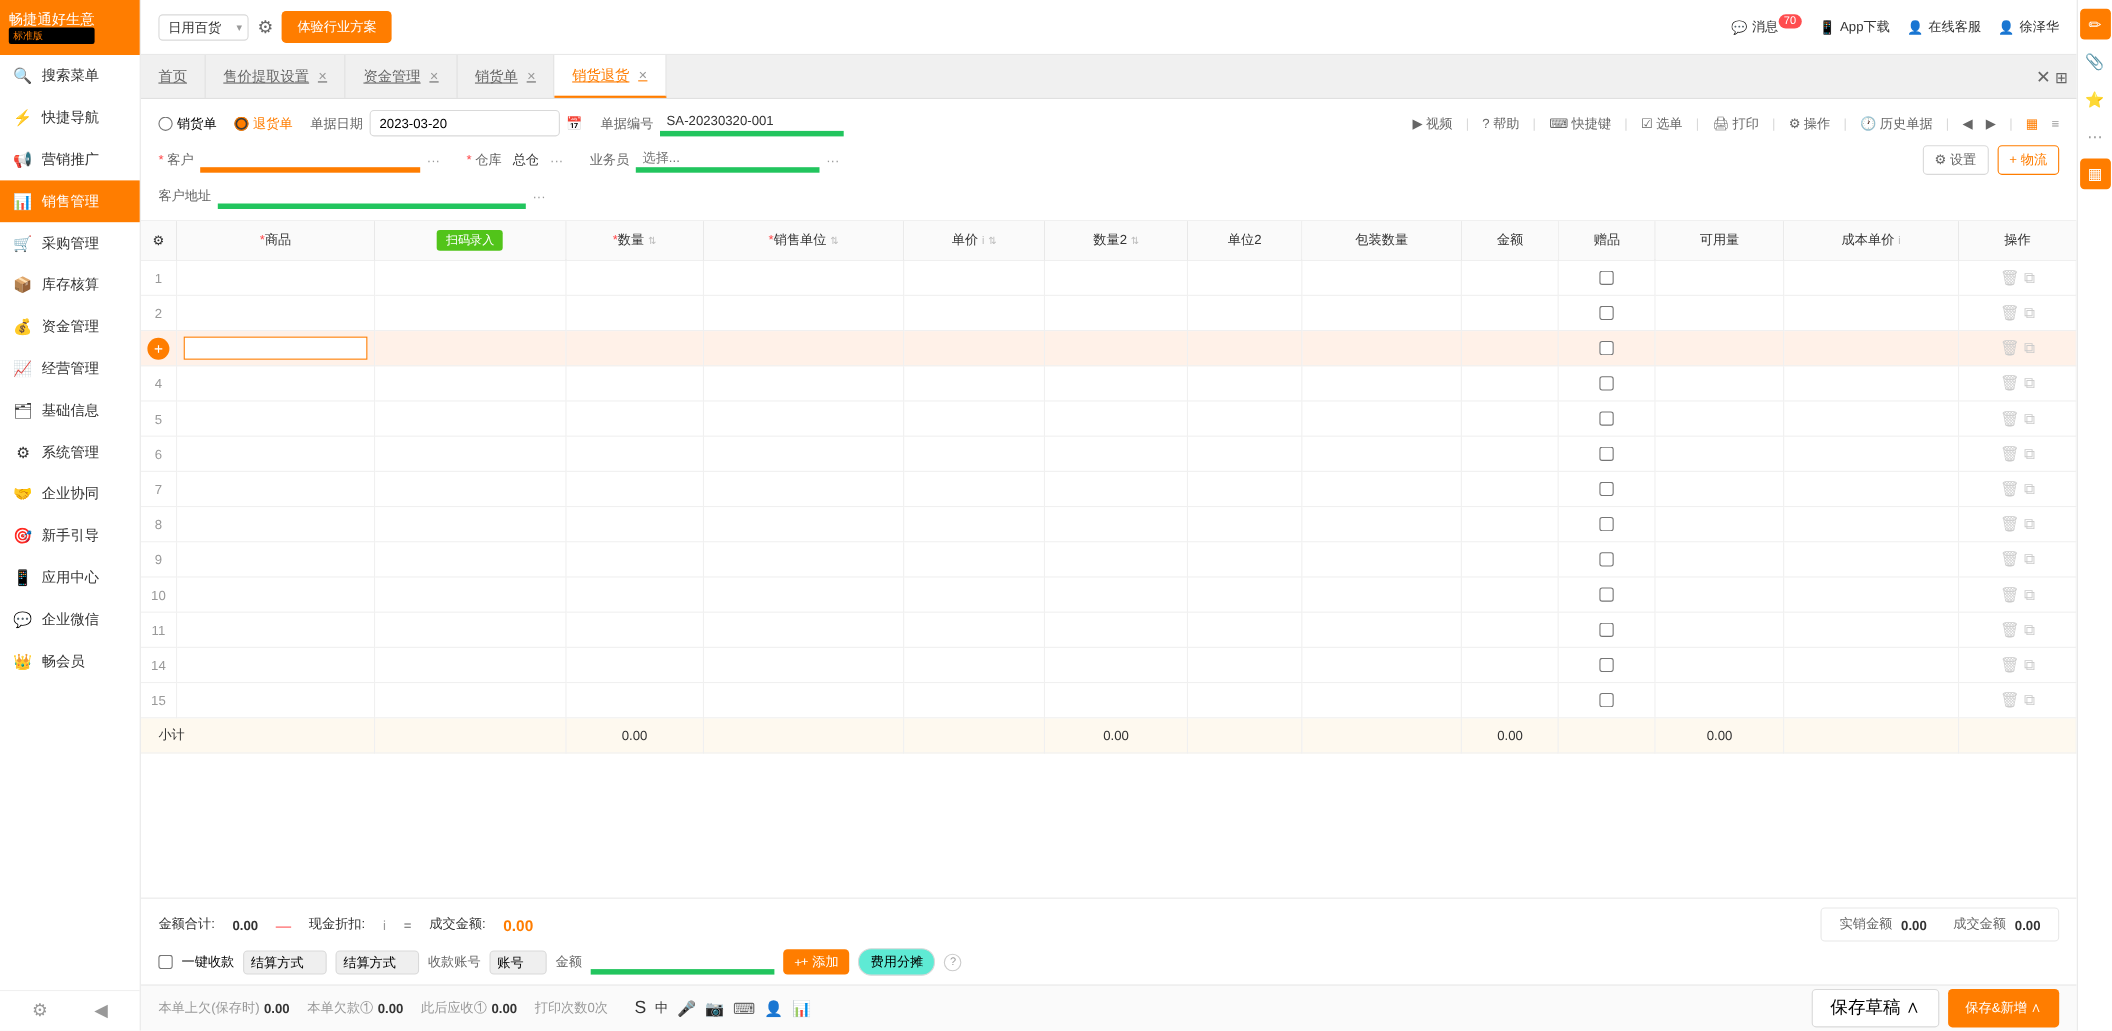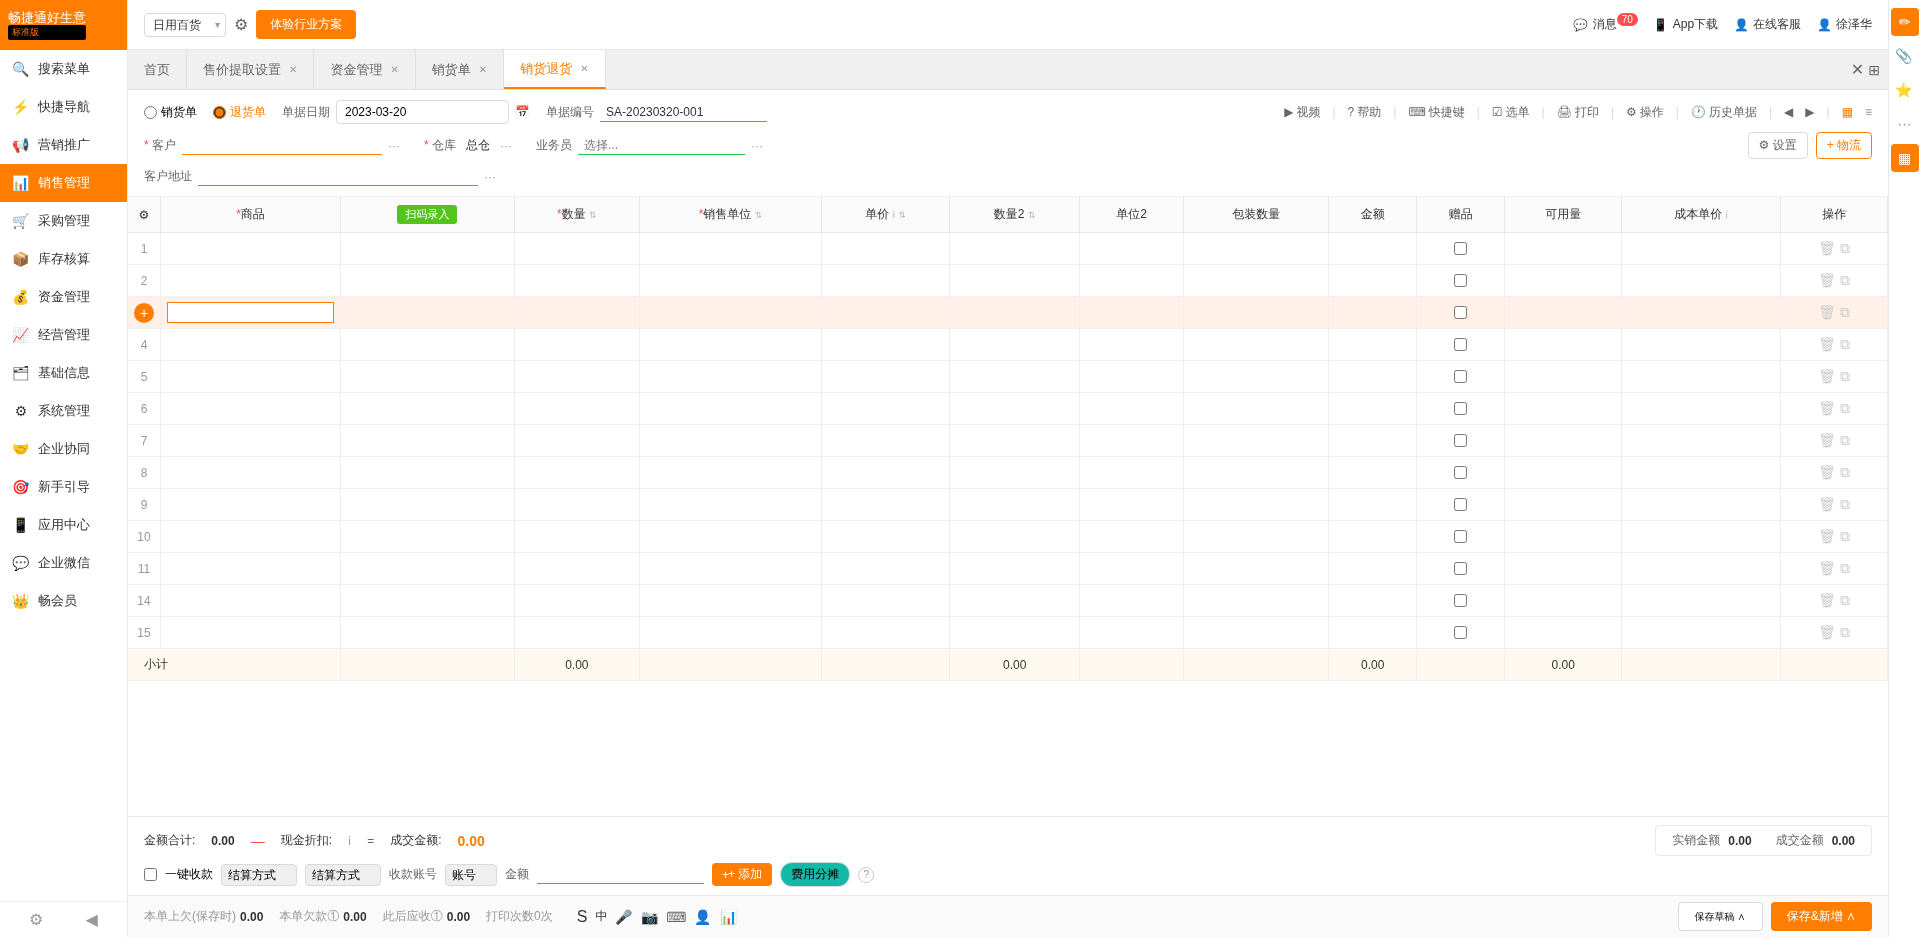--- a/index.html
+++ b/index.html
@@ -26,38 +26,38 @@
     .topbar-select-wrap { position: relative; display: flex; align-items: center; }
     .topbar-select-wrap::after { content: '▾'; position: absolute; right: 6px; color: #999; font-size: 10px; pointer-events: none; }
     .topbar-gear { color: #666; cursor: pointer; font-size: 16px; }
     .topbar-trial-btn { background: #ff7d00; color: #fff; border: none; border-radius: 4px; padding: 6px 14px; cursor: pointer; font-size: 12px; }
     .topbar-right { margin-left: auto; display: flex; align-items: center; gap: 16px; color: #333; font-size: 12px; }
     .topbar-right-item { display: flex; align-items: center; gap: 4px; cursor: pointer; }
     .notification-badge { background: #ff4d4f; color: #fff; border-radius: 10px; font-size: 10px; padding: 1px 5px; margin-left: -4px; margin-top: -10px; }
 
     
     .tabbar { height: 40px; background: #f0f0f0; display: flex; align-items: stretch; border-bottom: 1px solid #e0e0e0; }
-    .tab { padding: 0 16px; display: flex; align-items: center; gap: 6px; cursor: pointer; font-size: 13px; color: #666; border-right: 1px solid #e0e0e0; white-space: nowrap; }
+    .tab { padding: 0 16px; display: flex; align-items: center; gap: 6px; cursor: pointer; font-size: 13px; color: #666; border-right: 1px solid #e0e0e0; white-space: nowrap; text-decoration: underline; }
     .tab.active { background: #fff; color: #ff7d00; border-bottom: 2px solid #ff7d00; }
     .tab .tab-close { color: #999; font-size: 10px; margin-left: 2px; cursor: pointer; }
     .tab-actions { margin-left: auto; display: flex; align-items: center; gap: 4px; padding-right: 8px; }
     .tab-actions button { border: none; background: none; cursor: pointer; color: #666; font-size: 16px; }
 
     
     .content { flex: 1; background: #fff; overflow: hidden; display: flex; flex-direction: column; }
 
     
     .form-header { padding: 10px 16px; border-bottom: 1px solid #f0f0f0; display: flex; flex-direction: column; gap: 8px; }
     .form-header-row { display: flex; align-items: center; gap: 16px; flex-wrap: wrap; }
     .radio-group { display: flex; gap: 16px; }
     .radio-label { display: flex; align-items: center; gap: 4px; cursor: pointer; font-size: 12px; }
     .radio-input { accent-color: #ff7d00; }
     .form-field { display: flex; align-items: center; gap: 6px; }
     .form-field label { color: #666; font-size: 12px; white-space: nowrap; }
-    .form-field-input { border: none; border-bottom: 1px solid #22c55e; padding: 2px 6px; font-size: 12px; min-width: 120px; outline: none; color: #333; }
+    .form-field-input { border: none; border-bottom: 5px solid #22c55e; padding: 2px 6px; font-size: 12px; min-width: 120px; outline: none; color: #333; }
     .dots-btn { color: #999; cursor: pointer; font-size: 12px; }
     .date-input { border: 1px solid #d9d9d9; border-radius: 4px; padding: 4px 8px; font-size: 12px; }
 
     .form-row2 { display: flex; align-items: center; gap: 24px; }
     .form-settings-btns { margin-left: auto; display: flex; gap: 8px; }
     .settings-btn { border: 1px solid #d9d9d9; border-radius: 4px; padding: 4px 10px; font-size: 12px; color: #666; background: #fff; cursor: pointer; display: flex; align-items: center; gap: 4px; }
     .add-logistics-btn { border: 1px solid #ff7d00; border-radius: 4px; padding: 4px 10px; font-size: 12px; color: #ff7d00; background: #fff; cursor: pointer; display: flex; align-items: center; gap: 4px; }
 
     
     .table-wrap { flex: 1; overflow: auto; }
@@ -83,36 +83,36 @@
     .payment-checkbox { accent-color: #ff7d00; }
     .payment-select { border: 1px solid #d9d9d9; border-radius: 4px; padding: 3px 20px 3px 6px; font-size: 12px; appearance: none; }
     .bottom-right { margin-left: auto; }
 
     
     .footer-bar { height: 42px; background: #fafafa; border-top: 1px solid #e8e8e8; display: flex; align-items: center; padding: 0 16px; font-size: 12px; color: #666; gap: 16px; }
     .footer-bar .summary-item { display: flex; align-items: center; gap: 4px; }
     .footer-bar .summary-label { color: #999; }
     .footer-bar .summary-value { color: #333; font-weight: bold; }
     .footer-actions { margin-left: auto; display: flex; gap: 8px; }
-    .btn-save-draft { border: 1px solid #d9d9d9; border-radius: 4px; padding: 6px 16px; font-size: 10px; background: #fff; cursor: pointer; display: flex; align-items: center; gap: 4px; }
+    .btn-save-draft { border: 1px solid #d9d9d9; border-radius: 4px; padding: 6px 16px; font-size: 16px; background: #fff; cursor: pointer; display: flex; align-items: center; gap: 4px; }
     .btn-save-new { background: #ff7d00; color: #fff; border: none; border-radius: 4px; padding: 6px 16px; font-size: 12px; cursor: pointer; display: flex; align-items: center; gap: 4px; }
 
     
     .right-sidebar { width: 32px; background: #fff; border-left: 1px solid #e8e8e8; display: flex; flex-direction: column; align-items: center; padding-top: 8px; gap: 6px; }
     .right-sidebar-icon { width: 28px; height: 28px; display: flex; align-items: center; justify-content: center; cursor: pointer; color: #999; font-size: 14px; border-radius: 4px; }
     .right-sidebar-icon.active { background: #ff7d00; color: #fff; }
 
     .header-actions { display: flex; align-items: center; gap: 12px; font-size: 12px; color: #666; margin-left: auto; }
     .header-action-item { display: flex; align-items: center; gap: 3px; cursor: pointer; }
     .header-action-divider { color: #d9d9d9; }
 
     .col-info { font-size: 10px; color: #bbb; cursor: pointer; }
 
     .add-fee-btn { background: #ff7d00; color: #fff; border: none; border-radius: 4px; padding: 3px 10px; font-size: 12px; cursor: pointer; display: flex; align-items: center; gap: 3px; }
-    .fee-split-btn { border: 1px solid #d9d9d9; border-radius: 12px; padding: 3px 10px; font-size: 12px; background: #14b8a6; cursor: pointer; }
+    .fee-split-btn { border: 1px solid #d9d9d9; border-radius: 12px; padding: 3px 10px; font-size: 12px; background: #5eead4; cursor: pointer; }
   </style>
 </head>
 <body>
 
 <div class="sidebar">
   <div class="sidebar-logo">
     <div>
       <div class="sidebar-logo-text">畅捷通好生意</div>
       <div class="sidebar-logo-badge">标准版</div>
     </div>

